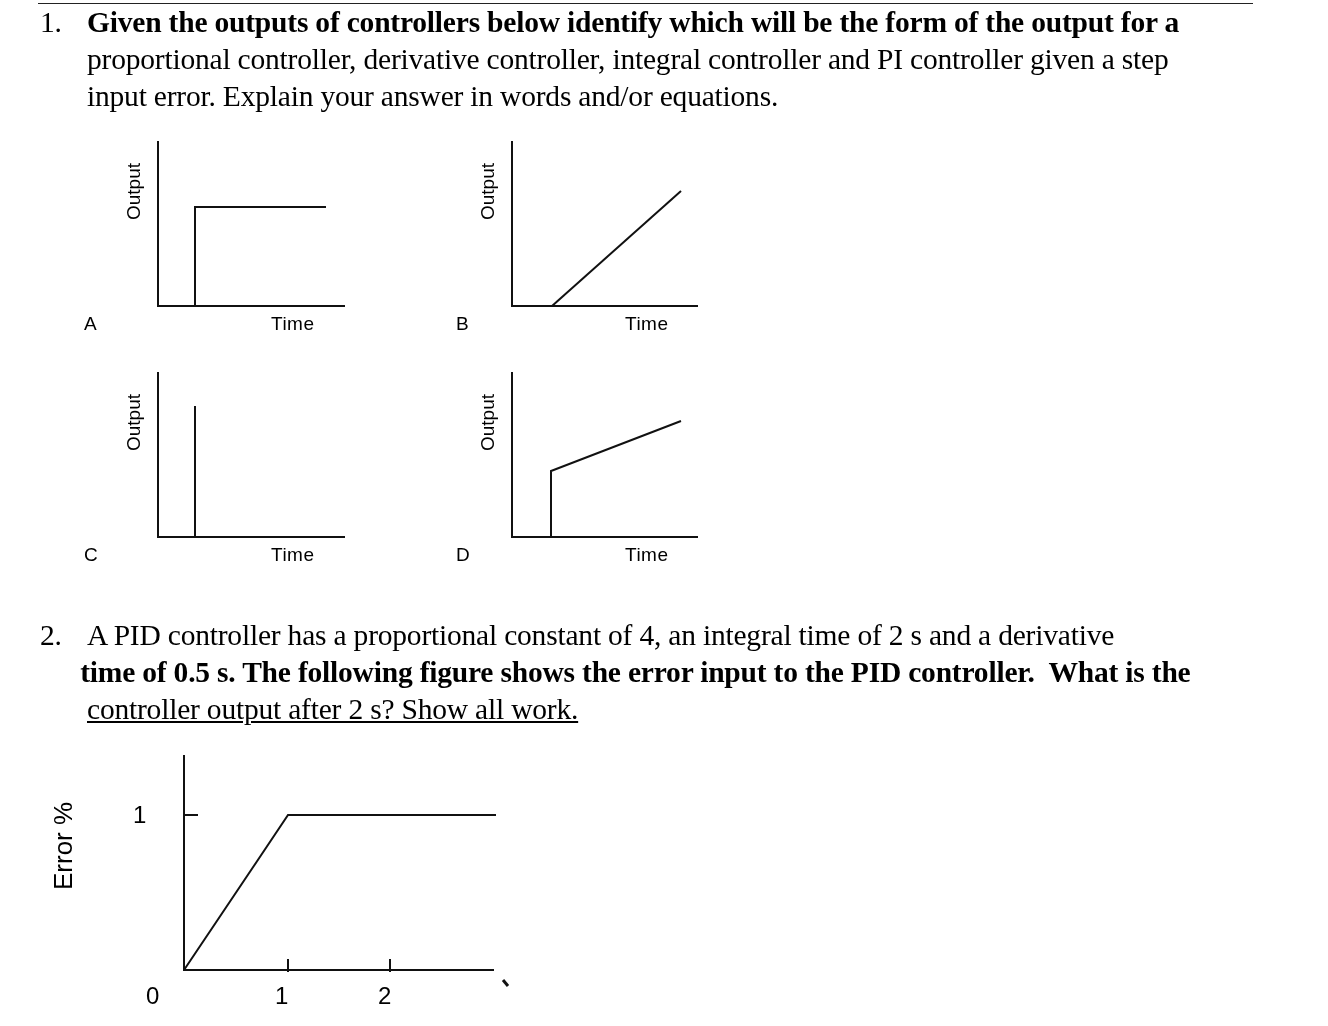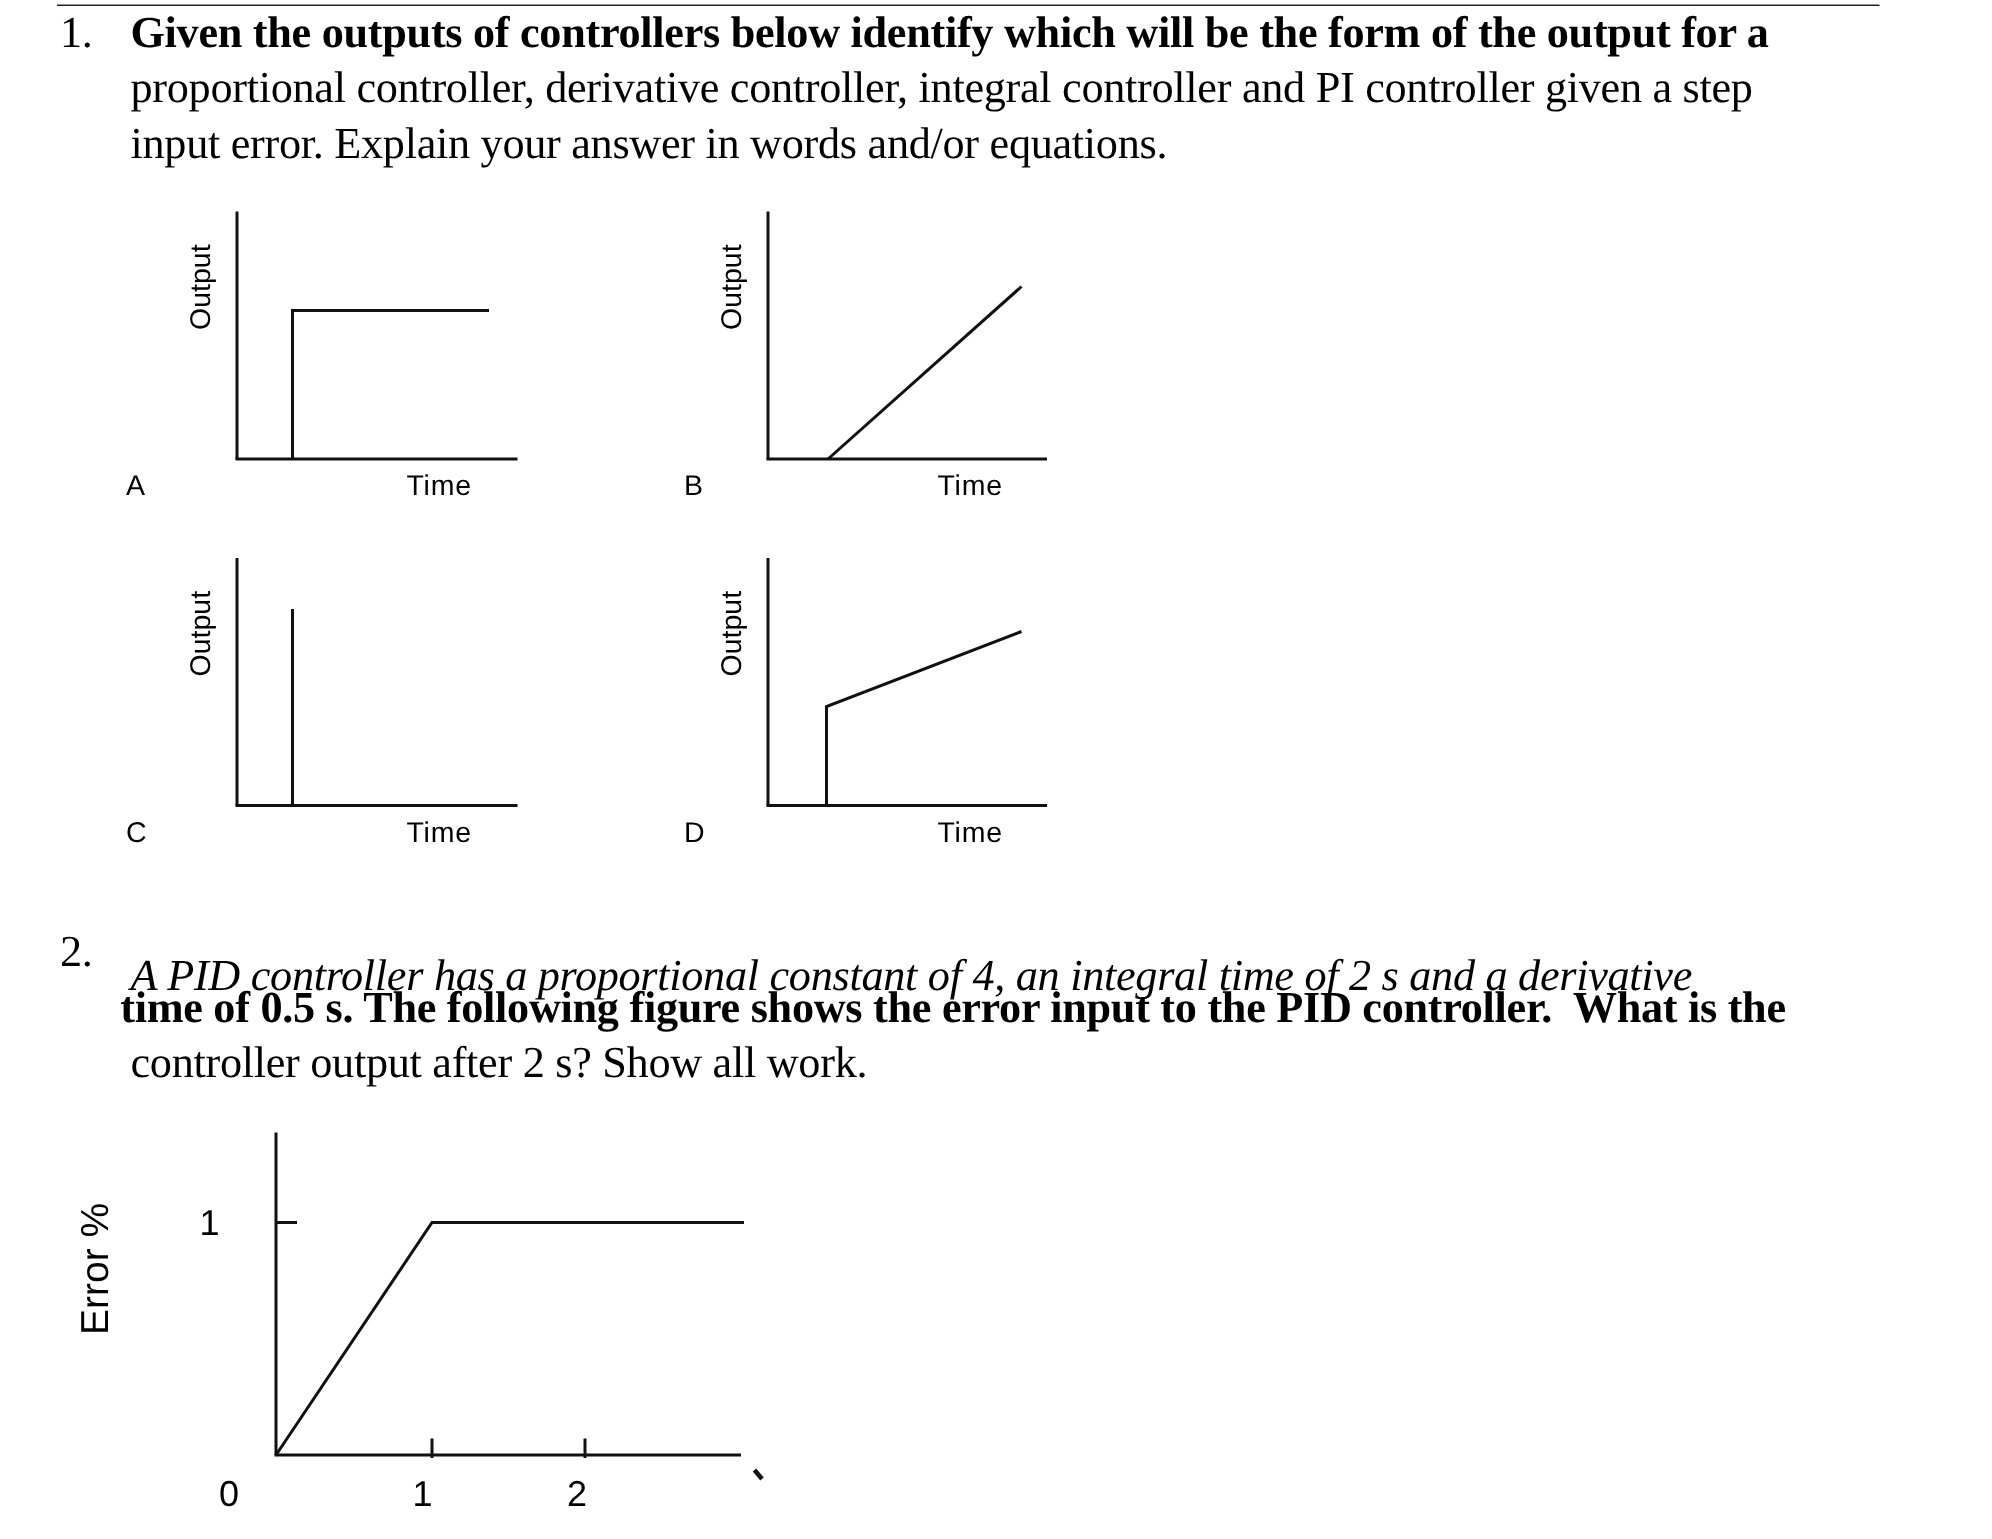--- a/index.html
+++ b/index.html
@@ -56,23 +56,23 @@
     <line x1="511" y1="537" x2="698" y2="537" stroke="#111" stroke-width="2"></line>
     <polyline points="551,537 551,471 681,421" fill="none" stroke="#111" stroke-width="2"></polyline>
     <text x="0" y="0" font-size="19" transform="translate(494,451) rotate(-90)">Output</text>
     <text x="456" y="561" font-size="19">D</text>
     <text x="625" y="561" font-size="19" letter-spacing="0.5">Time</text>
   </g>
 </svg>
 
 <div class="q" style="left:40px; top:617px; width:1260px; height:115px;">
   <span class="num">2.</span>
-  <span class="line" style="left:47px; top:16px;font-style:italic;">A PID controller has a proportional constant of 4, an integral time of 2 s and a derivative</span>
+  <span class="line" style="left:47px; top:0;">A PID controller has a proportional constant of 4, an integral time of 2 s and a derivative</span>
   <span class="line" style="left:33px; top:37px; white-space:pre;font-weight:bold;"> time of 0.5 s. The following figure shows the error input to the PID controller.  What is the</span>
-  <span class="line" style="left:47px; top:74px;">controller output after 2 s? Show all work.</span>
+  <span class="line" style="left:47px; top:74px;text-decoration:underline;">controller output after 2 s? Show all work.</span>
 </div>
 
 <svg style="left:0; top:740px;" width="560" height="286">
   <line x1="184" y1="15" x2="184" y2="230" stroke="#111" stroke-width="2"></line>
   <line x1="183" y1="230" x2="494" y2="230" stroke="#111" stroke-width="2"></line>
   <line x1="184" y1="75" x2="198" y2="75" stroke="#111" stroke-width="2"></line>
   <line x1="288" y1="219" x2="288" y2="232" stroke="#111" stroke-width="2"></line>
   <line x1="390" y1="219" x2="390" y2="232" stroke="#111" stroke-width="2"></line>
   <polyline points="184,230 288,75 496,75" fill="none" stroke="#111" stroke-width="2"></polyline>
   <line x1="503" y1="240" x2="508" y2="246" stroke="#111" stroke-width="3"></line>

